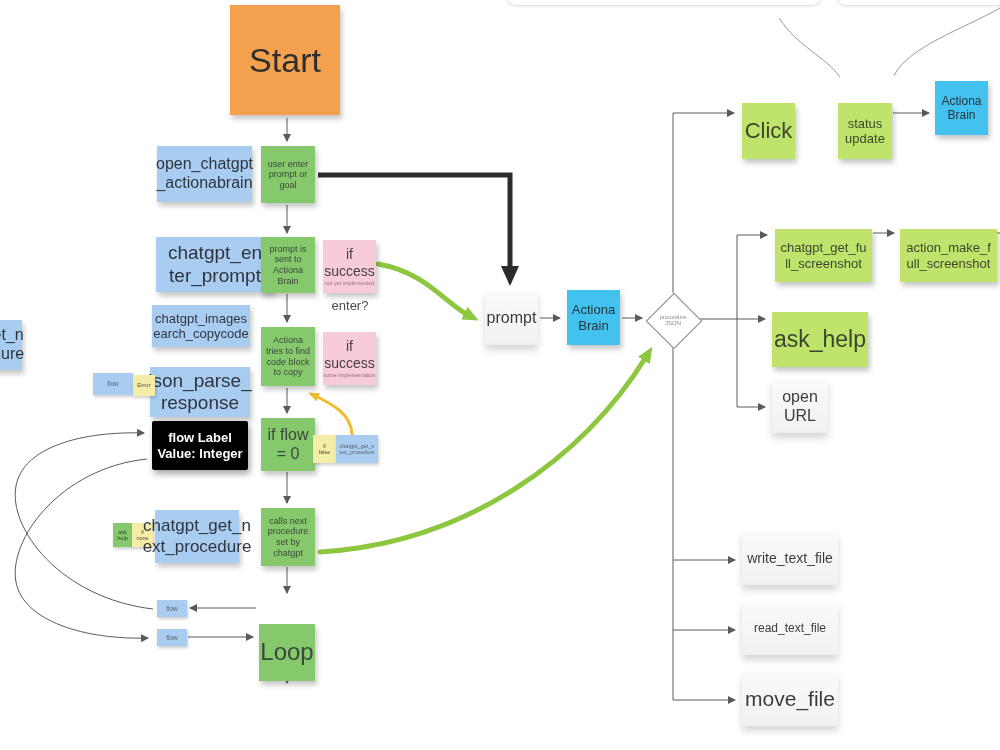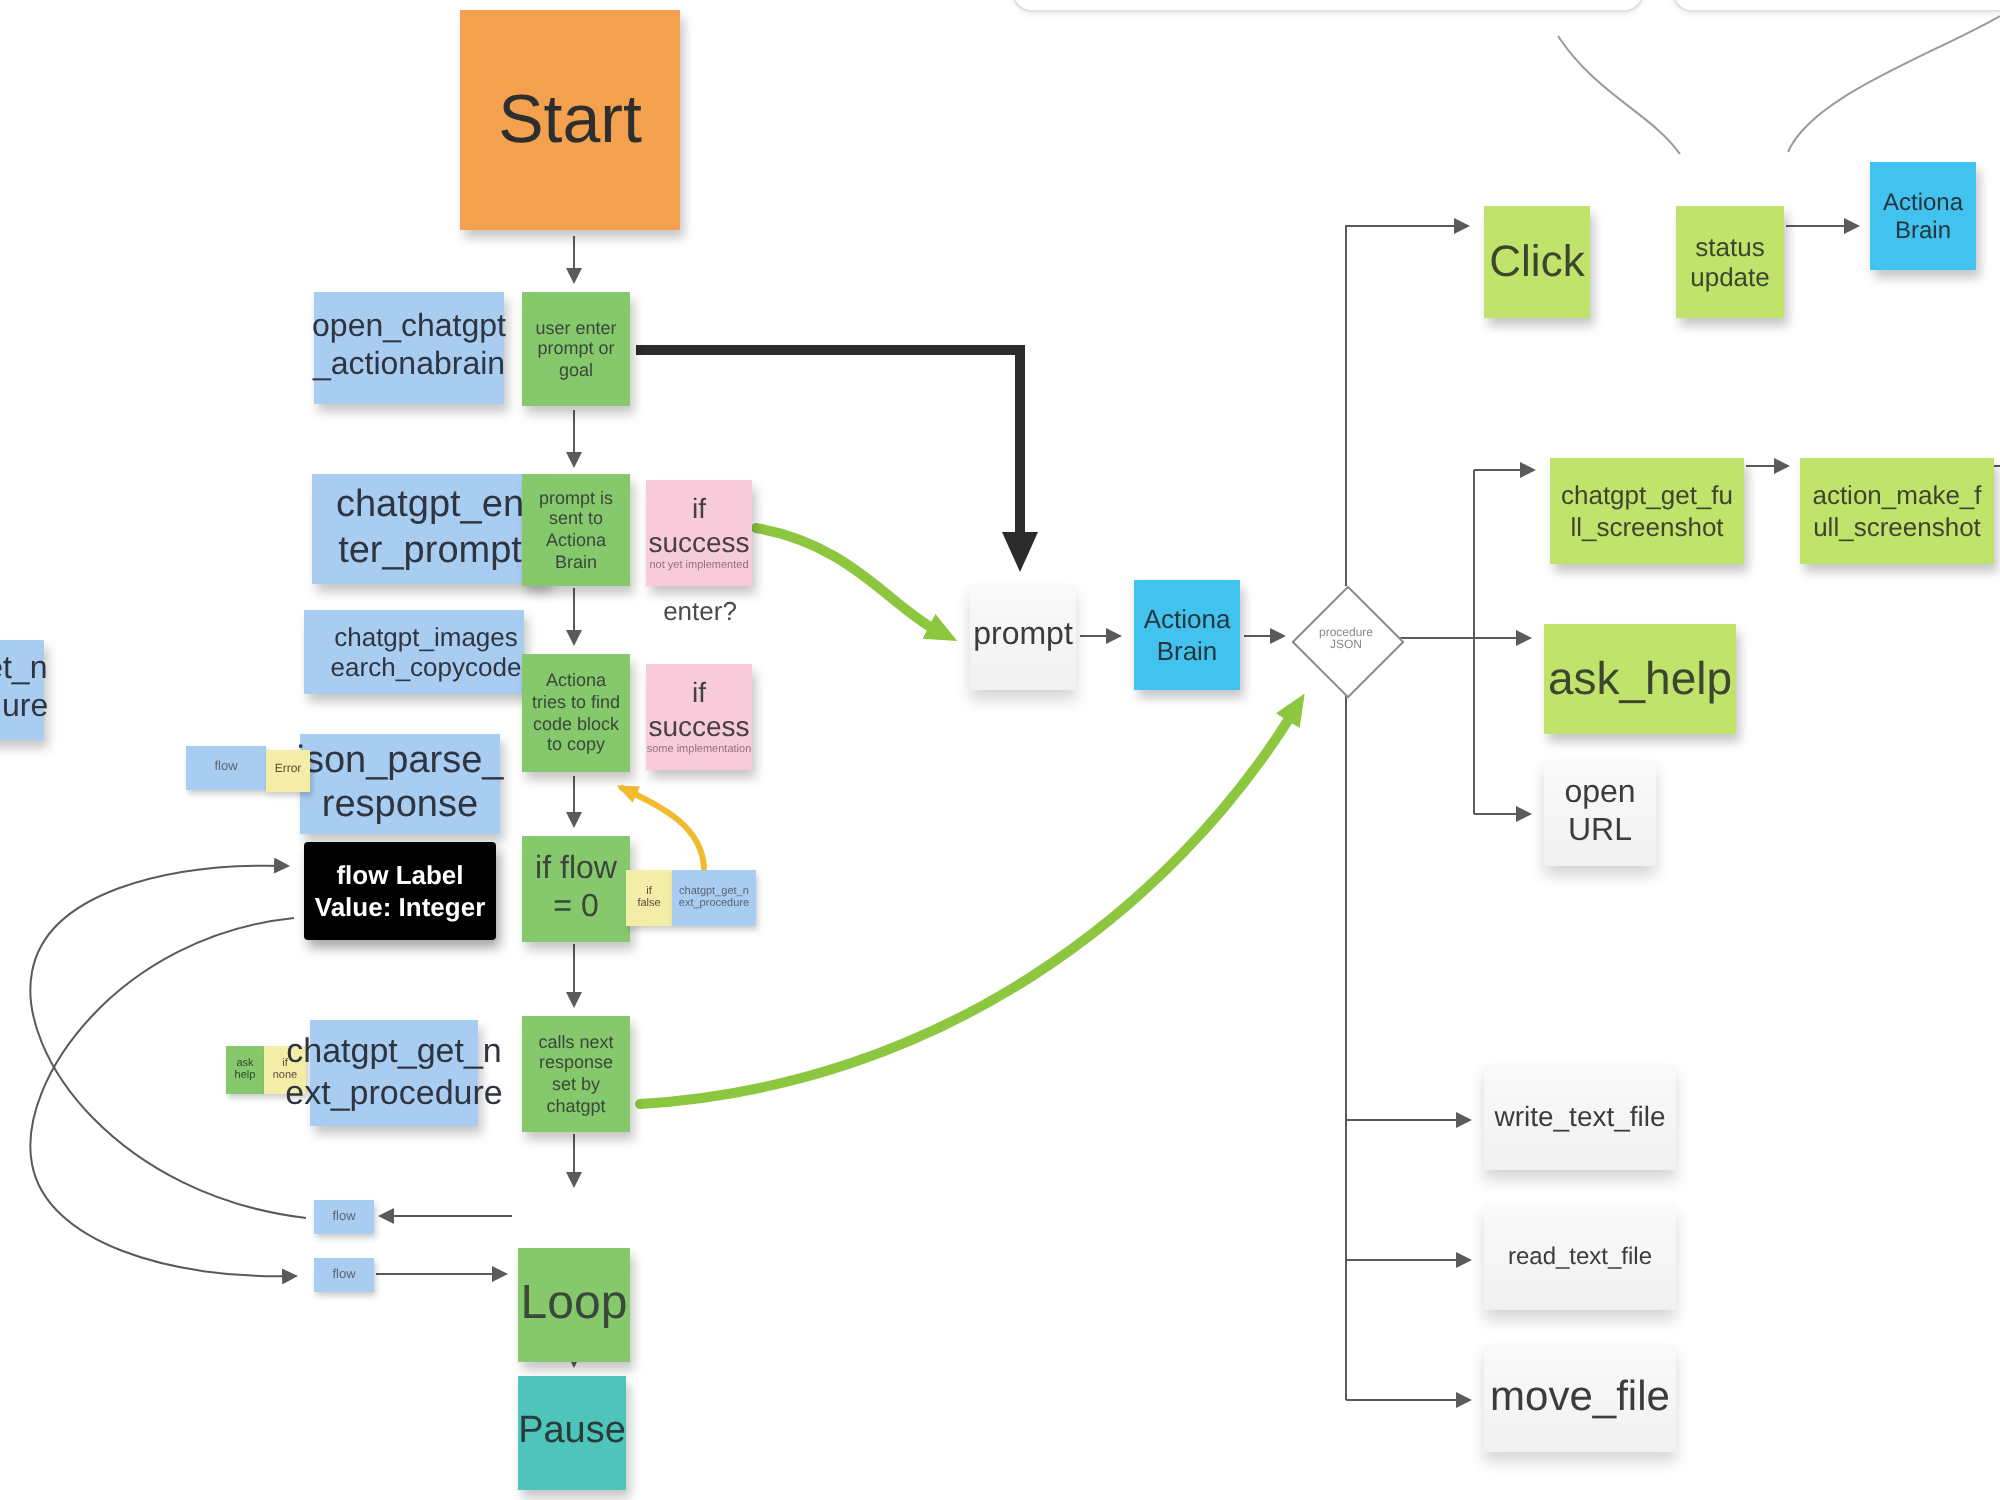--- a/index.html
+++ b/index.html
@@ -119,21 +119,21 @@
 Actiona
 Brain</div>
   <div class="note pink" style="left:323px;top:240px;width:53px;height:53px;font-size:14px;">
     <span>if
 success</span>
     <span class="sub">not yet implemented</span>
   </div>
 
   <div class="floating-label" style="left:325px;top:298px;width:50px;font-size:13px;">enter?</div>
 
-  <div class="note blue" style="left:152px;top:305px;width:98px;height:42px;font-size:13px;padding-left:12px;">chatgpt_images
+  <div class="note blue" style="left:152px;top:305px;width:98px;height:42px;font-size:13px;">chatgpt_images
 earch_copycode</div>
   <div class="note green" style="left:261px;top:327px;width:54px;height:59px;font-size:9px;">Actiona
 tries to find
 code block
 to copy</div>
   <div class="note pink" style="left:323px;top:332px;width:53px;height:53px;font-size:14px;">
     <span>if
 success</span>
     <span class="sub">some implementation</span>
   </div>
@@ -152,28 +152,27 @@
   <div class="note blue mini" style="left:336px;top:435px;width:42px;height:28px;font-size:5.5px;">chatgpt_get_n
 ext_procedure</div>
 
   <div class="note green mini" style="left:113px;top:523px;width:19px;height:24px;font-size:5.5px;color:#2f4527;">ask
 help</div>
   <div class="note yellowm mini" style="left:132px;top:523px;width:21px;height:24px;font-size:5.5px;color:#5b4a3a;">if
 none</div>
   <div class="note blue" style="left:155px;top:510px;width:84px;height:53px;font-size:17px;">chatgpt_get_n
 ext_procedure</div>
   <div class="note green" style="left:261px;top:508px;width:54px;height:58px;font-size:9px;">calls next
-response
+procedure
 set by
 chatgpt</div>
 
   <div class="note blue mini" style="left:157px;top:600px;width:30px;height:17px;font-size:6.5px;">flow</div>
   <div class="note blue mini" style="left:157px;top:629px;width:30px;height:17px;font-size:6.5px;">flow</div>
   <div class="note green" style="left:259px;top:624px;width:56px;height:57px;font-size:24px;">Loop</div>
-  <div class="note teal" style="left:259px;top:688px;width:54px;height:57px;font-size:19px;">Pause</div>
 
   <div class="note whiten" style="left:485px;top:292px;width:53px;height:53px;font-size:16px;">prompt</div>
   <div class="note cyan" style="left:567px;top:290px;width:53px;height:55px;font-size:13px;">Actiona
 Brain</div>
 
   <div class="diamond" style="left:654px;top:301px;"></div>
   <div class="diamond-label" style="left:643px;top:306px;width:60px;height:28px;font-size:6px;">procedure
 JSON</div>
 
   <div class="note lgreen" style="left:742px;top:81px;width:53px;height:56px;font-size:22px;">Click</div>

